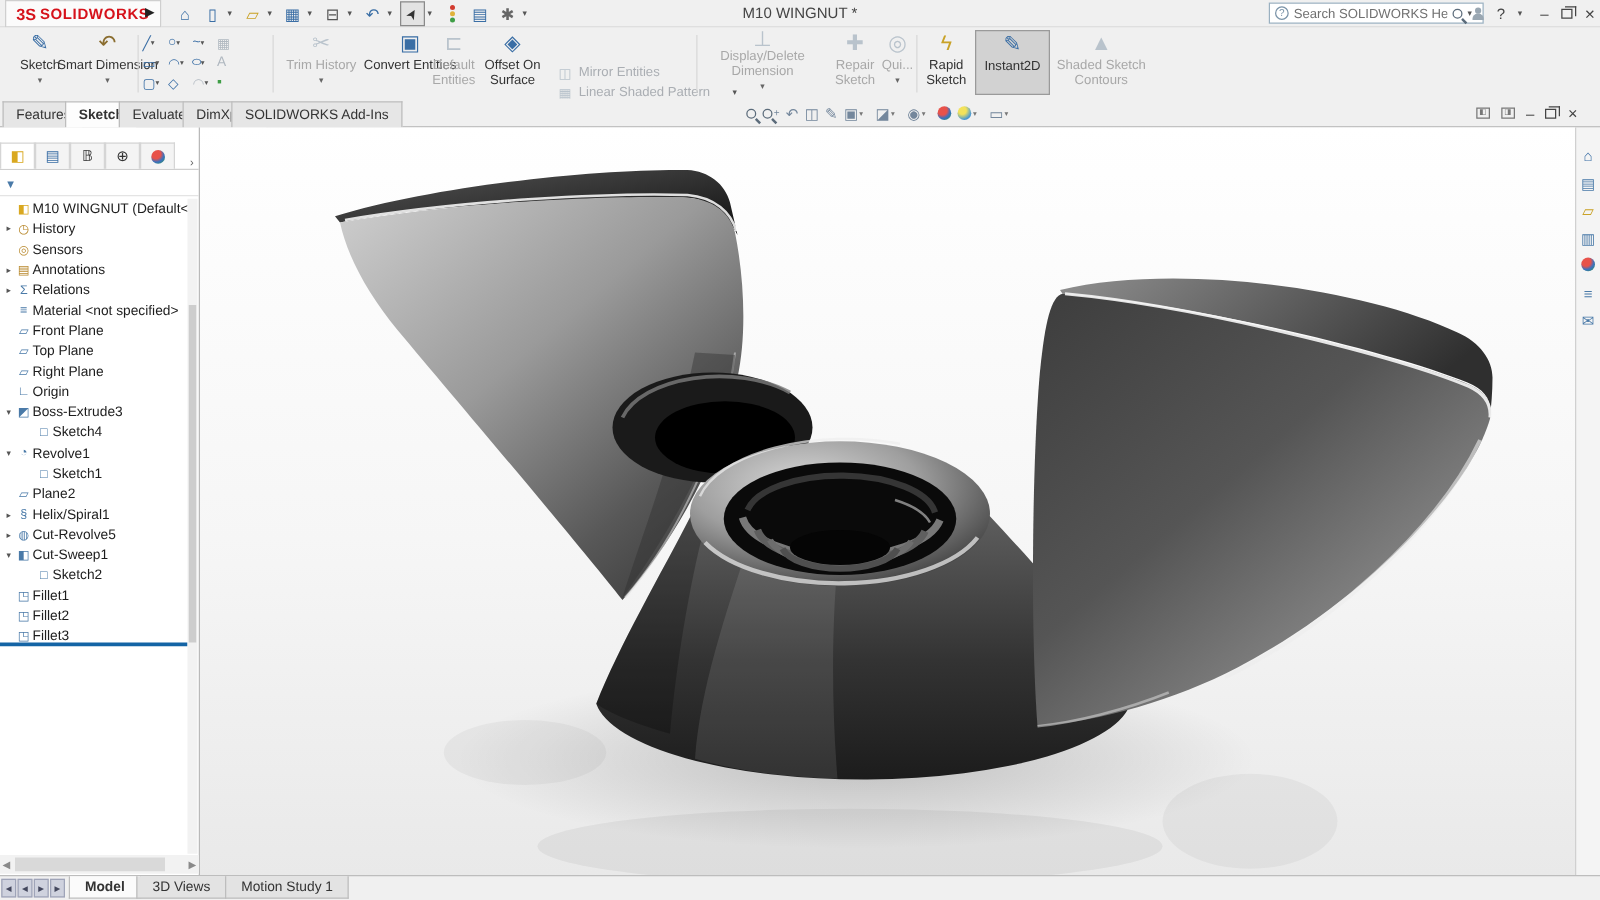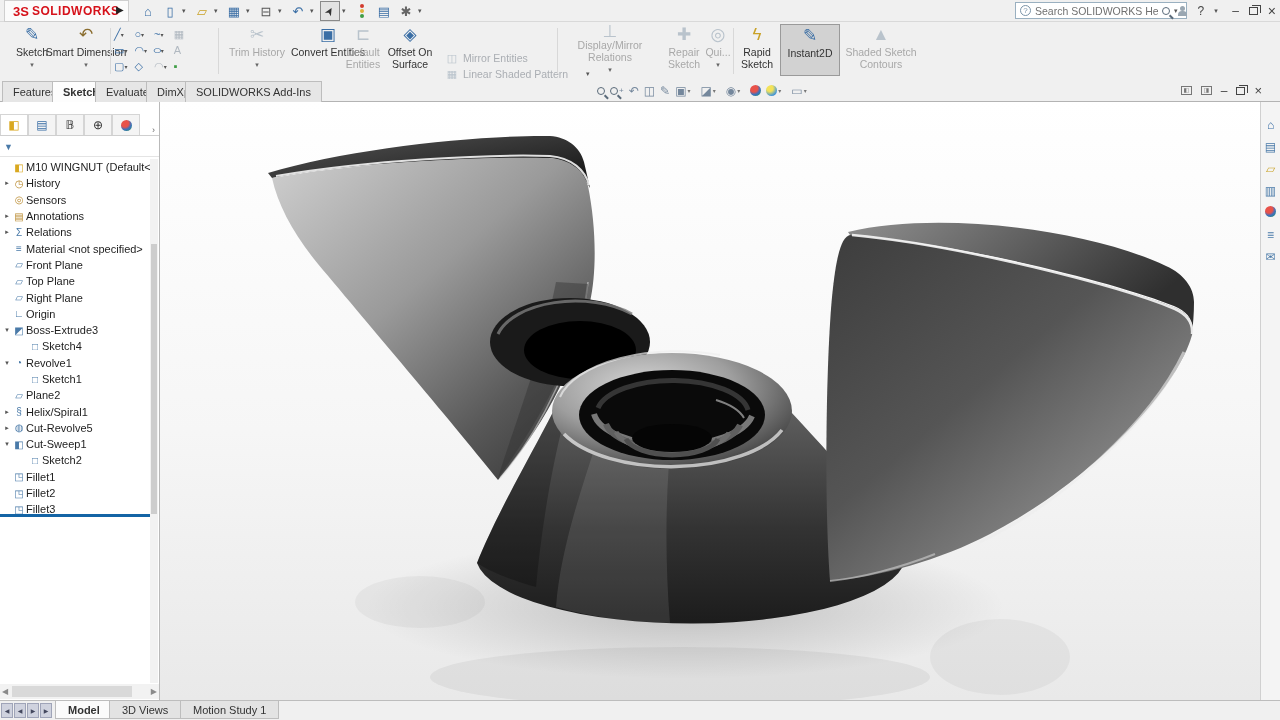--- a/index.html
+++ b/index.html
@@ -130,20 +130,21 @@
       <span class="traffic">
           <i style="background:#d23b2f"></i>
           <i style="background:#e0b23a"></i>
           <i style="background:#3f9e46"></i>
         </span>
     </span>
     <span class="qbtn">▤</span>
     <span class="qbtn" style="color:#666">✱</span>
     <span class="qcaret">▾</span>
   </div>
+  <div id="win-title">M10 WINGNUT *</div>
   <div id="searchbox">
     <span class="qmark">?</span>
     <span class="ph">Search SOLIDWORKS Help</span>
     <span class="mag"></span>
     <span class="qcaret">▾</span>
   </div>
   <div class="tb-right">
     <span class="user-ic"></span>
     <span class="wbtn">?</span>
     <span class="qcaret">▾</span>
@@ -243,21 +244,21 @@
     </div>
     <div class="rowbtn">
       <span class="ric2">⇗</span>
       <span>Move Entities</span>
       <span class="qcaret" style="margin-left:32px">▾</span>
     </div>
   </div>
   <div class="rb-sep" style="left:557px"></div>
   <div class="rb-big dis" style="left:562px;width:96px">
     <span class="ric">⊥</span>
-    <span>Display/Mirror Relations</span>
+    <span>Display/Delete Dimension</span>
     <span class="rcaret">▾</span>
   </div>
   <div class="rb-big dis" style="left:662px;width:44px">
     <span class="ric">✚</span>
     <span>Repair</span>
     <span>Sketch</span>
   </div>
   <div class="rb-big dis" style="left:702px;width:32px">
     <span class="ric">◎</span>
     <span>Qui...</span>

